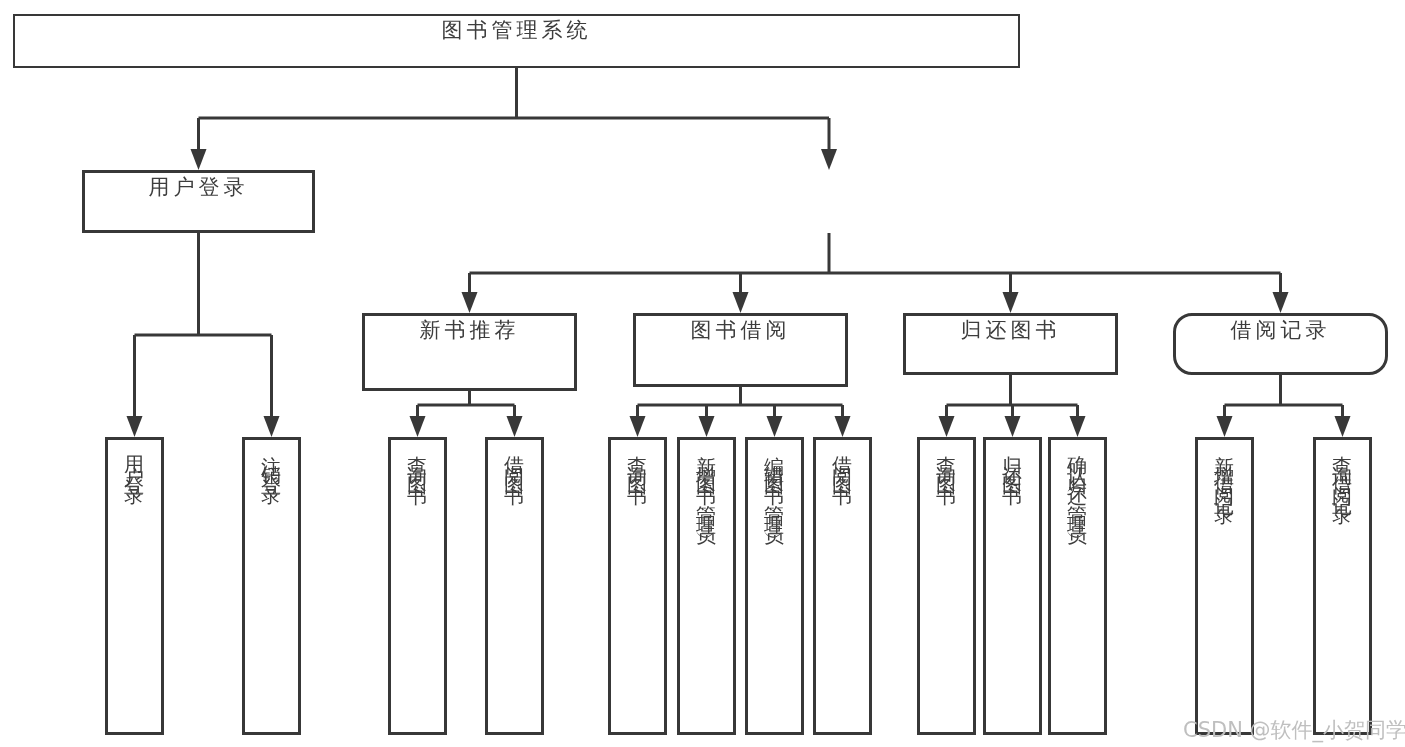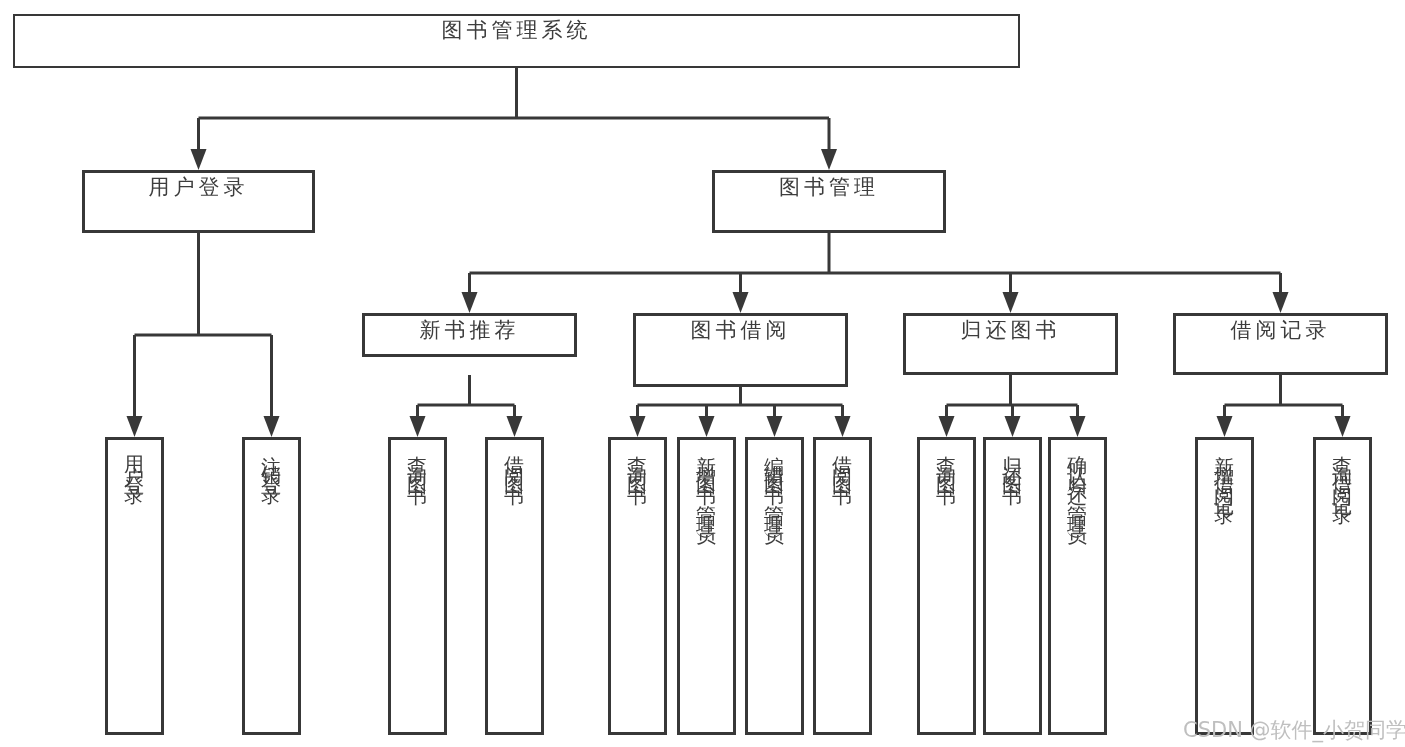--- a/index.html
+++ b/index.html
@@ -85,34 +85,31 @@
     <polygon class="ahead" points="1334.5,416 1350.5,416 1342.5,437"></polygon>
   </svg>
 
   <div class="node root" style="left:13px;top:14px;width:1007px;height:54px;">
     <span class="hlabel">图书管理系统</span>
   </div>
 
   <div class="node" style="left:82px;top:170px;width:233px;height:63px;">
     <span class="hlabel">用户登录</span>
   </div>
-  <div class="node" style="left:712px;top:170px;width:234px;height:63px;">
-    <span class="hlabel">图书管理</span>
-  </div>
 
-  <div class="node" style="left:362px;top:313px;width:215px;height:44px;">
+  <div class="node" style="left:362px;top:313px;width:215px;height:78px;">
     <span class="hlabel">新书推荐</span>
   </div>
   <div class="node" style="left:633px;top:313px;width:215px;height:74px;">
     <span class="hlabel">图书借阅</span>
   </div>
   <div class="node" style="left:903px;top:313px;width:215px;height:62px;">
     <span class="hlabel">归还图书</span>
   </div>
-  <div class="node" style="left:1173px;top:313px;width:215px;height:62px;">
+  <div class="node" style="left:1173px;top:313px;width:215px;height:62px;border-radius:19px;">
     <span class="hlabel">借阅记录</span>
   </div>
 
   <div class="node" style="left:105px;top:437px;width:59px;height:298px;">
     <span class="vlabel">用户登录</span>
   </div>
   <div class="node" style="left:242px;top:437px;width:59px;height:298px;">
     <span class="vlabel">注销登录</span>
   </div>
 

